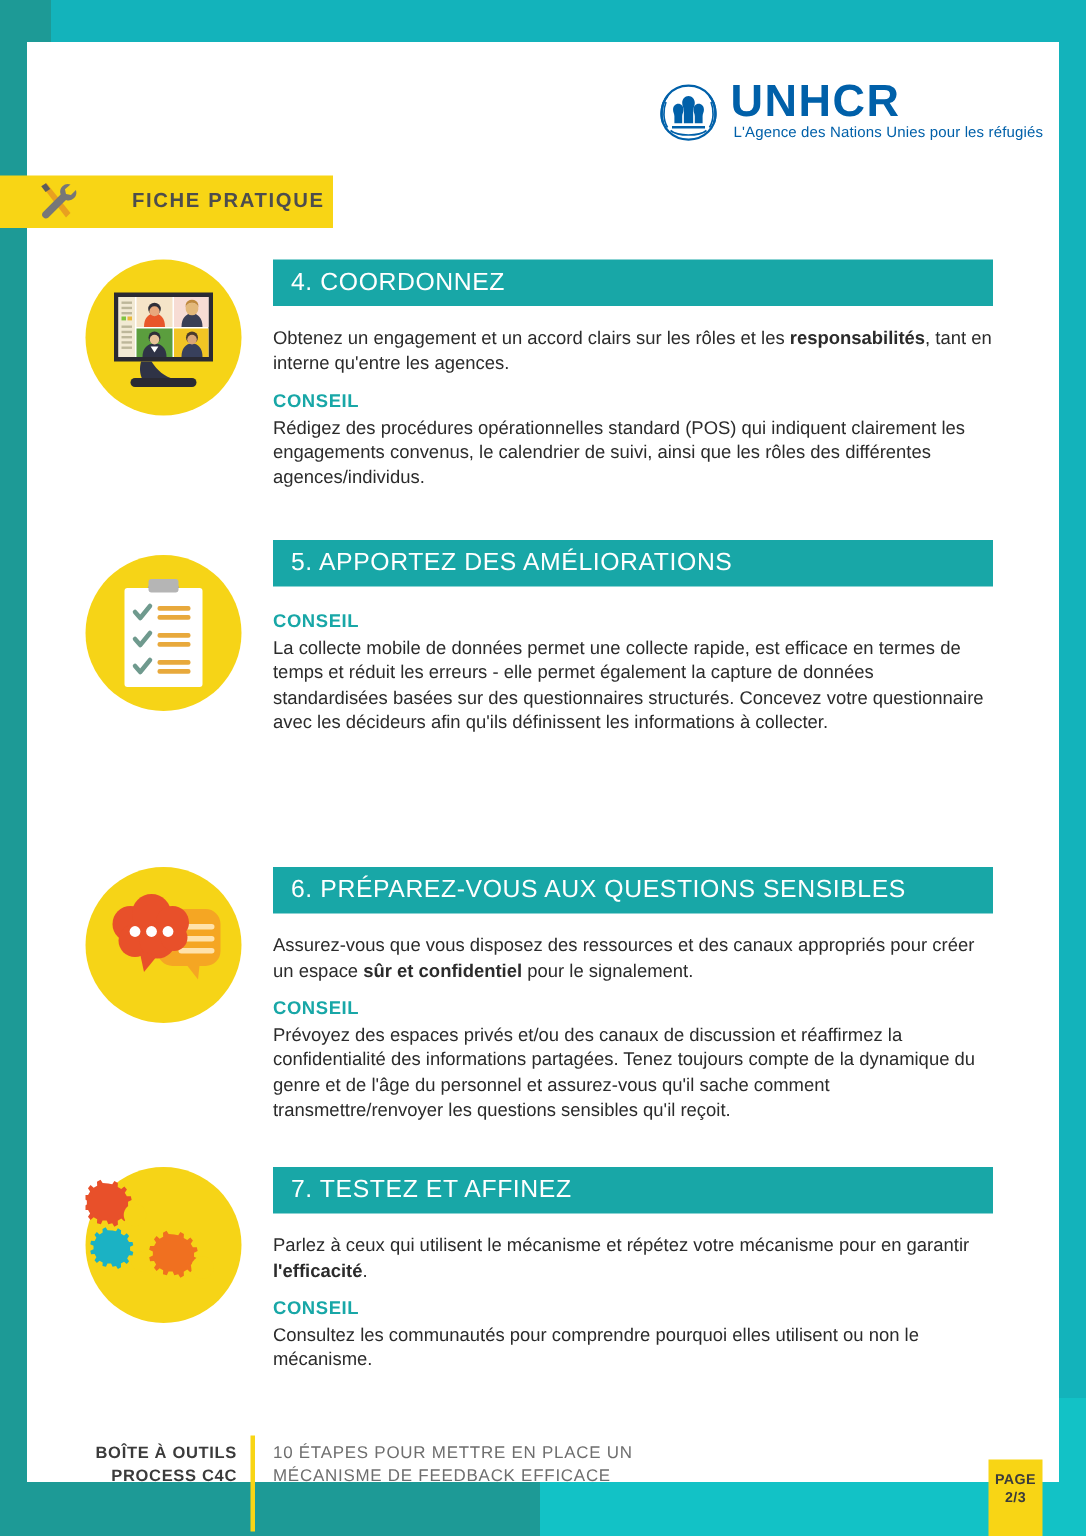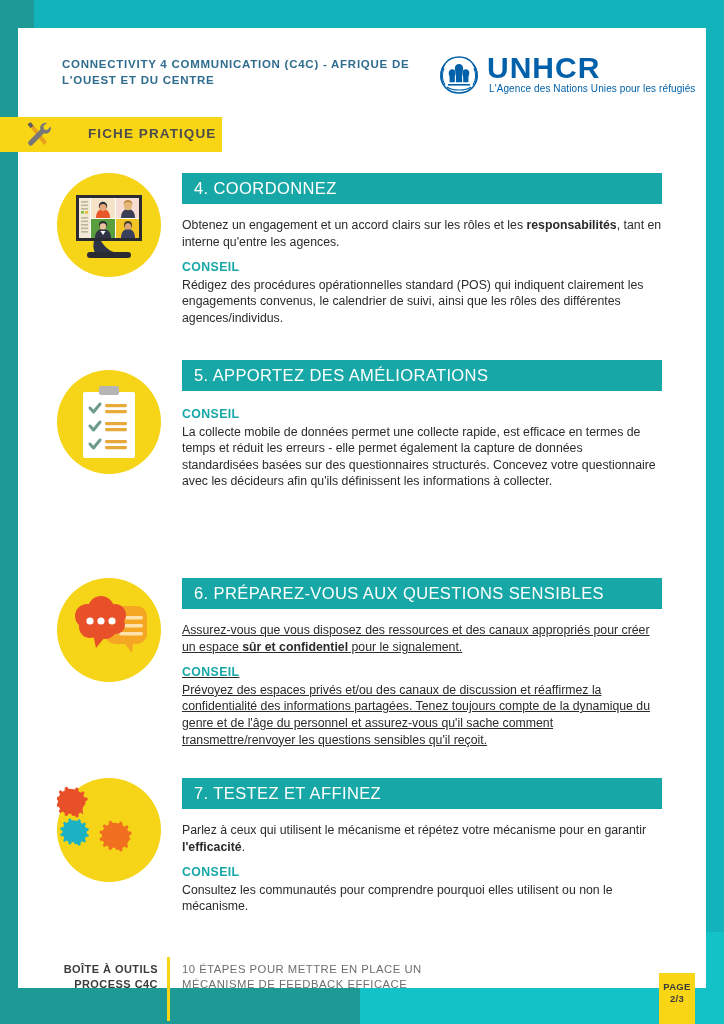--- a/index.html
+++ b/index.html
@@ -212,21 +212,20 @@
 <body>
 
 <div id="page">
 
   <div class="band-left"></div>
   <div class="band-bottom-left"></div>
   <div class="band-bottom-right"></div>
 
   <div class="sheet"></div>
 
-  <div class="hdr-title">CONNECTIVITY 4 COMMUNICATION (C4C) - AFRIQUE DE L'OUEST ET DU CENTRE</div>
 
   <div class="logo">
     <svg class="logo-mark" viewBox="0 0 44 42">
       <g fill="none" stroke="#0060a9" stroke-width="1.5">
         <path d="M22 3 C10 3 4 13 4 22 C4 31 11 39 22 39 C33 39 40 31 40 22 C40 13 34 3 22 3 Z"></path>
         <path d="M8 10 C4 15 3 22 5 28"></path>
         <path d="M36 10 C40 15 41 22 39 28"></path>
       </g>
       <g fill="#0060a9">
         <path d="M22 10 c-2.4 0-4.2 2-4.2 4.6 0 2.1 1.1 3.2 1.1 5.2 l0 8.4 6.2 0 0-8.4 c0-2 1.1-3.1 1.1-5.2 C26.2 12 24.4 10 22 10 Z"></path>
@@ -369,21 +368,21 @@
           <path d="M36 56 l3 14 9 -11 z"></path>
         </g>
         <g fill="#ffffff">
           <circle cx="33" cy="43" r="3.6"></circle>
           <circle cx="44" cy="43" r="3.6"></circle>
           <circle cx="55" cy="43" r="3.6"></circle>
         </g>
       </svg>
     </div>
     <div class="sec-head">6. PRÉPAREZ-VOUS AUX QUESTIONS SENSIBLES</div>
-    <div class="sec-body" style="top:37px;text-decoration:underline;">
+    <div class="sec-body" style="top:37px;">
       <p class="lead"><span>Assurez-vous que vous disposez des ressources et des canaux appropriés pour créer un espace </span><b>sûr et confidentiel</b><span> pour le signalement.</span></p>
       <span class="conseil-label">CONSEIL</span>
       <p class="tip">Prévoyez des espaces privés et/ou des canaux de discussion et réaffirmez la confidentialité des informations partagées. Tenez toujours compte de la dynamique du genre et de l'âge du personnel et assurez-vous qu'il sache comment transmettre/renvoyer les questions sensibles qu'il reçoit.</p>
     </div>
   </div>
 
   <div class="section" style="top:778px;">
     <div class="sec-icon" style="top:0;">
       <div class="icon-disc"></div>
       <svg viewBox="0 0 104 104" style="position:absolute;inset:0;">

